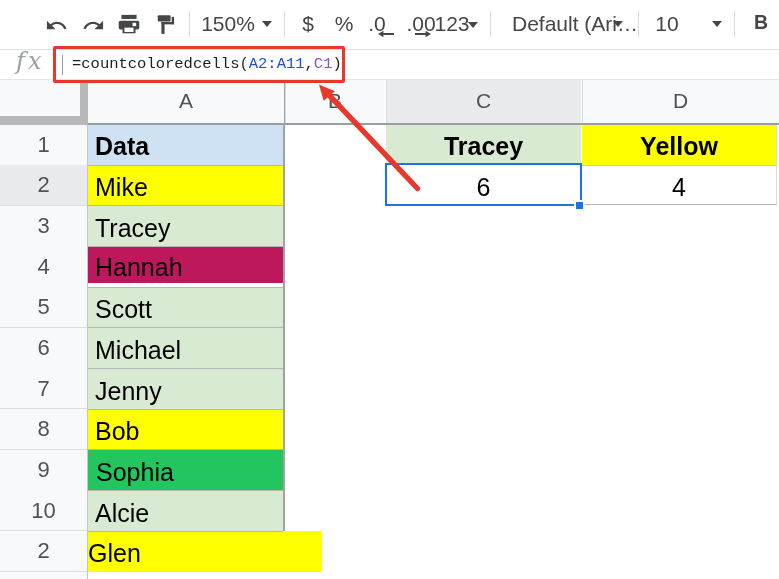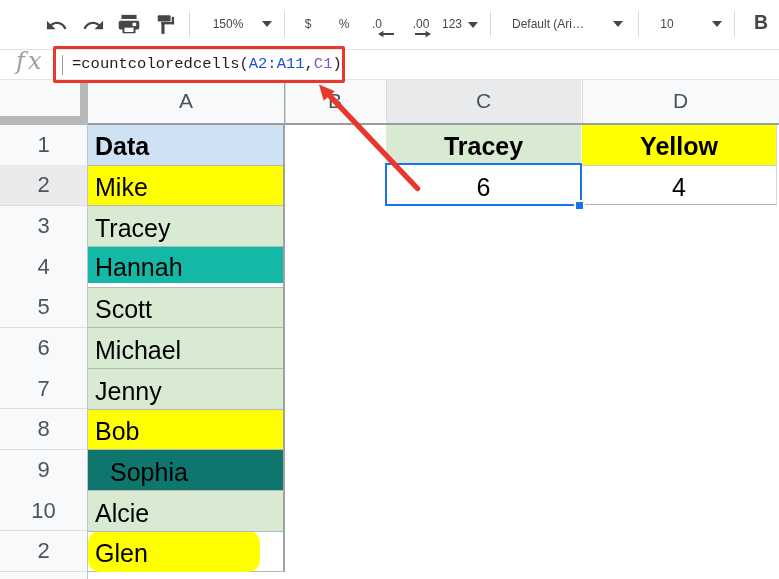--- a/index.html
+++ b/index.html
@@ -1,21 +1,21 @@
 <!DOCTYPE html>
 <html><head>
 <meta charset="utf-8">
 <style>
   html,body{margin:0;padding:0;background:#fff;}
   #app{position:relative;width:779px;height:579px;overflow:hidden;background:#fff;
        font-family:"Liberation Sans",sans-serif;}
   
   #toolbar{position:absolute;left:0;top:0;width:779px;height:49px;background:#fff;}
   .tb-icon{position:absolute;fill:#444746;}
-  .tb-text{position:absolute;top:15px;height:18px;line-height:18px;font-size:12px;
+  .tb-text{position:absolute;top:15px;height:18px;line-height:18px;font-size:21px;
            color:#444746;white-space:nowrap;transform:translateX(-50%);}
   .tb-left{transform:none;}
   .tb-sep{position:absolute;top:11px;width:1px;height:26px;background:#d8dbde;}
   .caret{position:absolute;width:0;height:0;border-left:5.5px solid transparent;
          border-right:5.5px solid transparent;border-top:6px solid #444746;}
   
   #formulabar{position:absolute;left:0;top:49px;width:779px;height:31px;background:#fff;
               border-bottom:1px solid #e2e5e8;box-sizing:border-box;}
   #fx{position:absolute;left:16px;top:-2px;letter-spacing:3px;font-family:"DejaVu Serif",serif;
       font-style:italic;font-size:24px;color:#9ba0a5;}
@@ -153,49 +153,49 @@
       <div class="abs rowhdr hdr-sel" style="left: 0px; top: 165.15px; width: 87px; height: 40.65px;">2</div>
       <div class="abs" style="left: 0px; top: 205.2px; width: 87px; height: 1px; background: rgb(220, 222, 224);"></div>
       <div class="abs cell" style="left: 88px; top: 165.15px; width: 195.2px; height: 40.65px; background: rgb(255, 255, 0); padding-left: 7px;">Mike</div>
       <div class="abs" style="left: 88px; top: 164.65px; width: 195.2px; height: 1px; background: rgb(181, 183, 185);"></div>
       <div class="abs rowhdr" style="left: 0px; top: 205.8px; width: 87px; height: 40.65px;">3</div>
       <div class="abs" style="left: 0px; top: 245.85px; width: 87px; height: 1px; background: rgb(220, 222, 224);"></div>
       <div class="abs cell" style="left: 88px; top: 205.8px; width: 195.2px; height: 40.65px; background: rgb(217, 234, 211); padding-left: 7px;">Tracey</div>
       <div class="abs" style="left: 88px; top: 205.3px; width: 195.2px; height: 1px; background: rgb(181, 183, 185);"></div>
       <div class="abs rowhdr" style="left: 0px; top: 246.45px; width: 87px; height: 40.65px;">4</div>
       <div class="abs" style="left: 0px; top: 286.5px; width: 87px; height: 1px; background: rgb(220, 222, 224);"></div>
-      <div class="abs cell" style="left: 88px; top: 246.45px; width: 195.2px; height: 37px; background: #14b8a6; padding-left: 7px;">Hannah</div>
+      <div class="abs cell" style="left: 88px; top: 246.45px; width: 195.2px; height: 37px; background: #be185d; padding-left: 7px;">Hannah</div>
       <div class="abs" style="left: 88px; top: 245.95px; width: 195.2px; height: 1px; background: rgb(181, 183, 185);"></div>
       <div class="abs rowhdr" style="left: 0px; top: 287.1px; width: 87px; height: 40.65px;">5</div>
       <div class="abs" style="left: 0px; top: 327.15px; width: 87px; height: 1px; background: rgb(220, 222, 224);"></div>
       <div class="abs cell" style="left: 88px; top: 287.1px; width: 195.2px; height: 40.65px; background: rgb(217, 234, 211); padding-left: 7px;">Scott</div>
       <div class="abs" style="left: 88px; top: 286.6px; width: 195.2px; height: 1px; background: rgb(181, 183, 185);"></div>
       <div class="abs rowhdr" style="left: 0px; top: 327.75px; width: 87px; height: 40.65px;">6</div>
       <div class="abs" style="left: 0px; top: 367.8px; width: 87px; height: 1px; background: rgb(220, 222, 224);"></div>
       <div class="abs cell" style="left: 88px; top: 327.75px; width: 195.2px; height: 40.65px; background: rgb(217, 234, 211); padding-left: 7px;">Michael</div>
       <div class="abs" style="left: 88px; top: 327.25px; width: 195.2px; height: 1px; background: rgb(181, 183, 185);"></div>
       <div class="abs rowhdr" style="left: 0px; top: 368.4px; width: 87px; height: 40.65px;">7</div>
       <div class="abs" style="left: 0px; top: 408.45px; width: 87px; height: 1px; background: rgb(220, 222, 224);"></div>
       <div class="abs cell" style="left: 88px; top: 368.4px; width: 195.2px; height: 40.65px; background: rgb(217, 234, 211); padding-left: 7px;">Jenny</div>
       <div class="abs" style="left: 88px; top: 367.9px; width: 195.2px; height: 1px; background: rgb(181, 183, 185);"></div>
       <div class="abs rowhdr" style="left: 0px; top: 409.05px; width: 87px; height: 40.65px;">8</div>
       <div class="abs" style="left: 0px; top: 449.1px; width: 87px; height: 1px; background: rgb(220, 222, 224);"></div>
       <div class="abs cell" style="left: 88px; top: 409.05px; width: 195.2px; height: 40.65px; background: rgb(255, 255, 0); padding-left: 7px;">Bob</div>
       <div class="abs" style="left: 88px; top: 408.55px; width: 195.2px; height: 1px; background: rgb(181, 183, 185);"></div>
       <div class="abs rowhdr" style="left: 0px; top: 449.7px; width: 87px; height: 40.65px;">9</div>
       <div class="abs" style="left: 0px; top: 489.75px; width: 87px; height: 1px; background: rgb(220, 222, 224);"></div>
-      <div class="abs cell" style="left: 88px; top: 449.7px; width: 195.2px; height: 40.65px; background: #0f766e; padding-left: 22px;">Sophia</div>
+      <div class="abs cell" style="left: 88px; top: 449.7px; width: 195.2px; height: 40.65px; background: #22c55e; padding-left: 8px;">Sophia</div>
       <div class="abs" style="left: 88px; top: 449.2px; width: 195.2px; height: 1px; background: rgb(181, 183, 185);"></div>
       <div class="abs rowhdr" style="left: 0px; top: 490.35px; width: 87px; height: 40.65px;">10</div>
       <div class="abs" style="left: 0px; top: 530.4px; width: 87px; height: 1px; background: rgb(220, 222, 224);"></div>
       <div class="abs cell" style="left: 88px; top: 490.35px; width: 195.2px; height: 40.65px; background: rgb(217, 234, 211); padding-left: 7px;">Alcie</div>
       <div class="abs" style="left: 88px; top: 489.85px; width: 195.2px; height: 1px; background: rgb(181, 183, 185);"></div>
       <div class="abs rowhdr" style="left: 0px; top: 531px; width: 87px; height: 40.65px;">2</div>
       <div class="abs" style="left: 0px; top: 571.05px; width: 87px; height: 1px; background: rgb(220, 222, 224);"></div>
-      <div class="abs cell" style="left: 88px; top: 531px; width: 172px; height: 40.65px; background: rgb(255, 255, 0); padding-left: 7px; border-radius: 12px;">Glen</div>
+      <div class="abs cell" style="left: 88px; top: 531px; width: 234px; height: 40.65px; background: rgb(255, 255, 0); ">Glen</div>
       <div class="abs" style="left: 88px; top: 530.5px; width: 195.2px; height: 1px; background: rgb(181, 183, 185);"></div>
     </div>
 
   <div id="redbox"></div>
   <svg id="overlay" viewBox="0 0 779 579">
     <line x1="417.5" y1="188.5" x2="327.9" y2="93.9" stroke="#e8382c" stroke-width="5.4" stroke-linecap="round"></line>
     <polygon points="319,84.5 334.9,91.3 323.7,100.7" fill="#e8382c"></polygon>
   </svg>
 </div>
 

